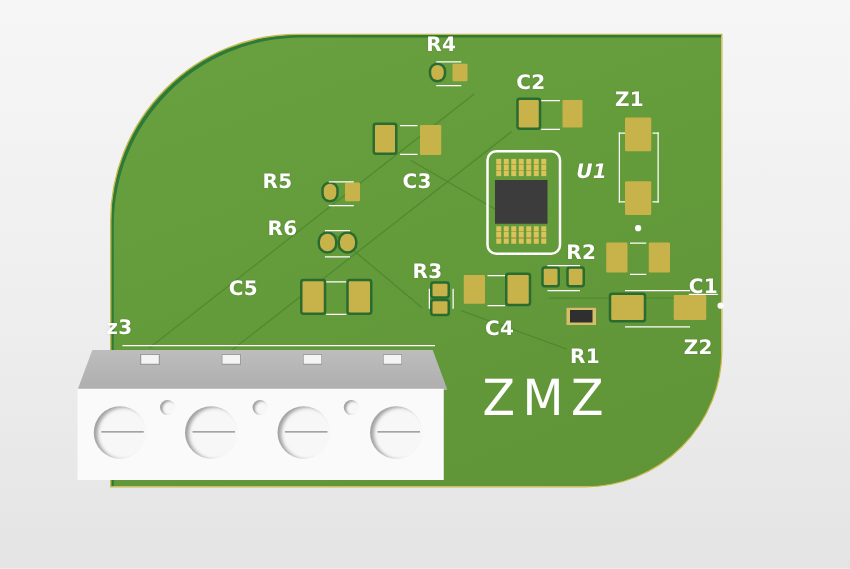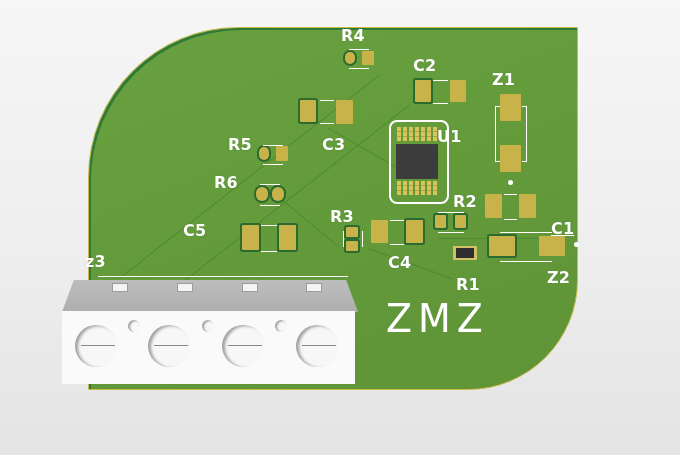--- a/index.html
+++ b/index.html
@@ -122,21 +122,21 @@
   <div class="pad nomask" style="left:500px;top:145px;width:21px;height:27px;"></div>
   <div class="silk" style="left:495px;top:106px;width:4px;height:54px;border-left-width:1.5px;border-top-width:1.5px;border-bottom-width:1.5px;"></div>
   <div class="silk" style="left:522px;top:106px;width:4px;height:54px;border-right-width:1.5px;border-top-width:1.5px;border-bottom-width:1.5px;"></div>
   <div class="dot" style="left:508px;top:180px;"></div>
 
   <span class="label" style="left:322px;top:135px;">C3</span>
   <div class="pad" style="left:300px;top:100px;width:16px;height:22px;"></div>
   <div class="pad nomask" style="left:336px;top:100px;width:17px;height:24px;"></div>
   <div class="silk" style="left:320px;top:100px;width:14px;height:22px;border-top-width:1.5px;border-bottom-width:1.5px;"></div>
 
-  <span class="label" style="left:437px;top:127px;">U1</span>
+  <span class="label" style="left:461px;top:127px;font-style:italic;">U1</span>
   <div class="chip-outline" style="left:389px;top:120px;width:56px;height:80px;"></div>
   <div>
     <div class="chip-pin" style="left:397px;top:127px;"></div>
     <div class="chip-pin" style="left:403px;top:127px;"></div>
     <div class="chip-pin" style="left:409px;top:127px;"></div>
     <div class="chip-pin" style="left:415px;top:127px;"></div>
     <div class="chip-pin" style="left:421px;top:127px;"></div>
     <div class="chip-pin" style="left:427px;top:127px;"></div>
     <div class="chip-pin" style="left:433px;top:127px;"></div>
   </div>
@@ -144,21 +144,21 @@
     <div class="chip-pin" style="left:397px;top:181px;"></div>
     <div class="chip-pin" style="left:403px;top:181px;"></div>
     <div class="chip-pin" style="left:409px;top:181px;"></div>
     <div class="chip-pin" style="left:415px;top:181px;"></div>
     <div class="chip-pin" style="left:421px;top:181px;"></div>
     <div class="chip-pin" style="left:427px;top:181px;"></div>
     <div class="chip-pin" style="left:433px;top:181px;"></div>
   </div>
   <div class="chip-body" style="left:396px;top:144px;width:42px;height:35px;"></div>
 
-  <span class="label" style="left:228px;top:135px;text-align:center;">R5</span>
+  <span class="label" style="left:210px;top:135px;text-align:center;">R5</span>
   <div class="pad" style="left:259px;top:147px;width:10px;height:13px;border-radius:5px;"></div>
   <div class="pad nomask" style="left:276px;top:146px;width:12px;height:15px;"></div>
   <div class="silk" style="left:263px;top:145px;width:20px;height:18px;border-top-width:1.5px;border-bottom-width:1.5px;"></div>
 
   <span class="label" style="left:214px;top:173px;">R6</span>
   <div class="pad" style="left:256px;top:187px;width:12px;height:14px;border-radius:6px;"></div>
   <div class="pad" style="left:272px;top:187px;width:12px;height:14px;border-radius:6px;"></div>
   <div class="silk" style="left:260px;top:184px;width:20px;height:20px;border-top-width:1.5px;border-bottom-width:1.5px;"></div>
 
   <span class="label" style="left:453px;top:192px;">R2</span>

